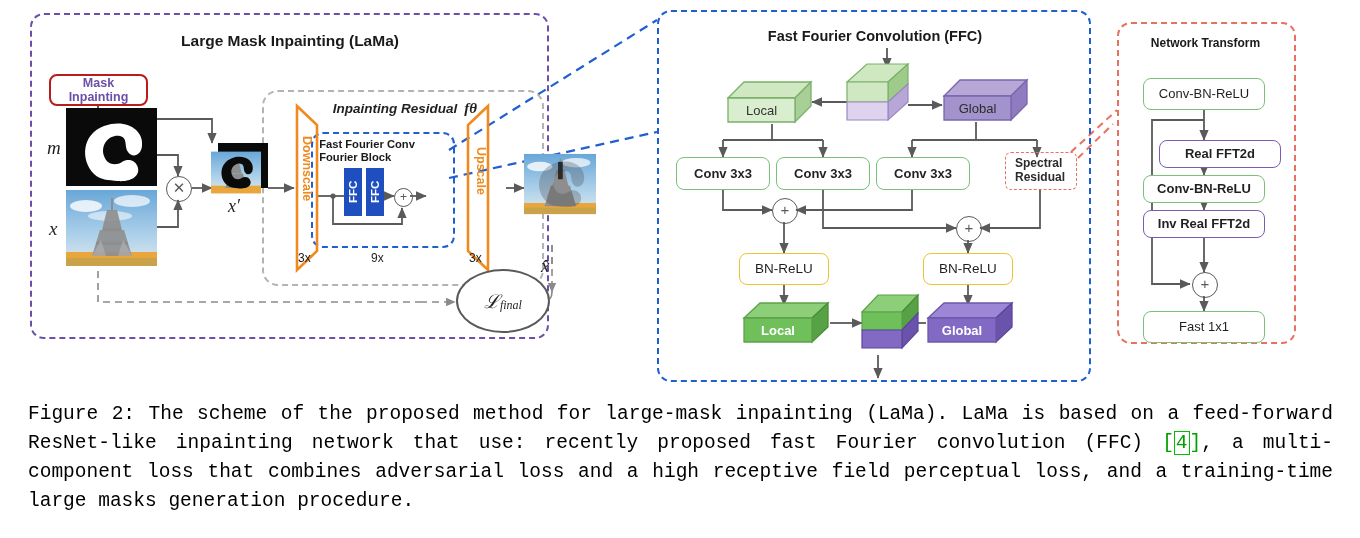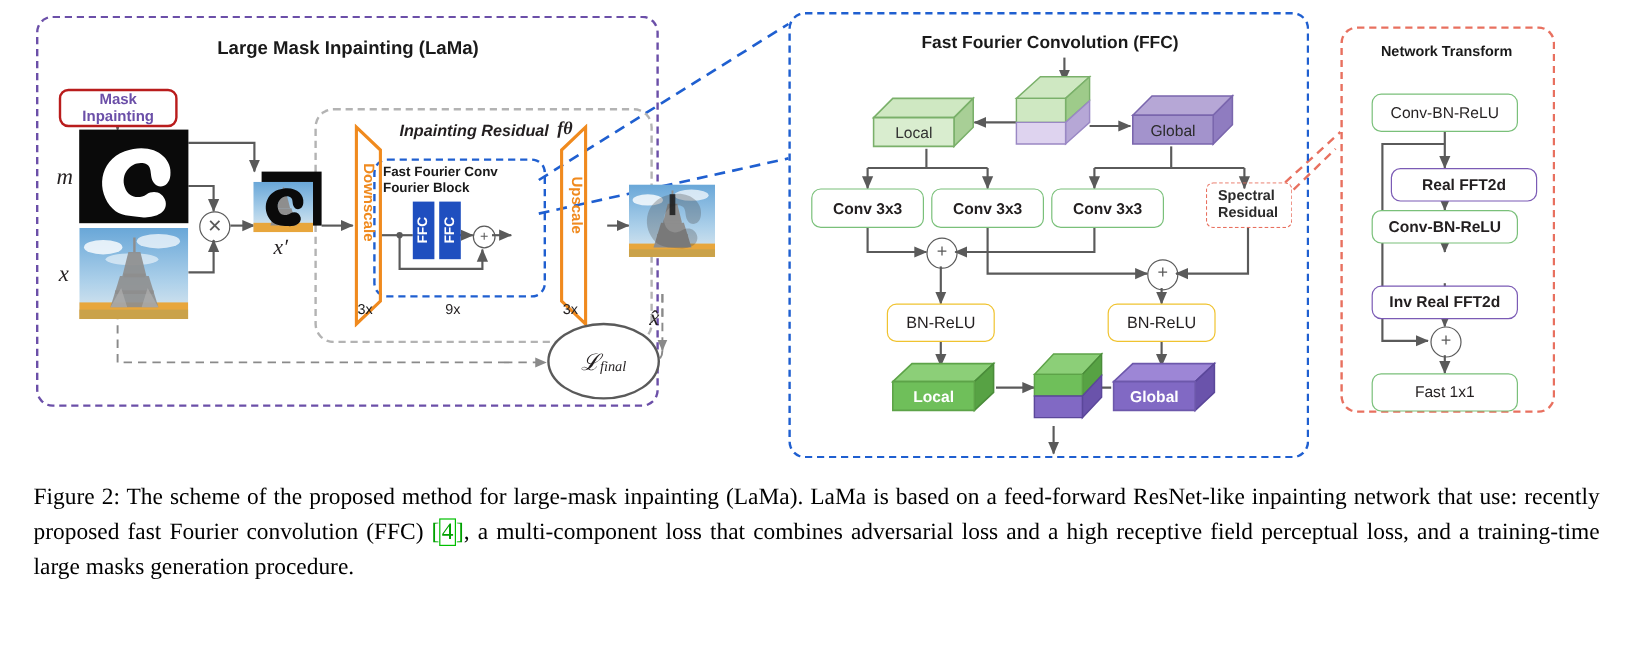--- a/index.html
+++ b/index.html
@@ -45,21 +45,21 @@
 
   
   #wires{position:absolute;left:0;top:0;width:1360px;height:538px;
          pointer-events:none;}
 
   
   .thumb{position:absolute;overflow:hidden;}
 
   
   #caption{position:absolute;left:28px;top:400px;width:1305px;
-    font-family:Liberation Serif, serif;font-size:19.5px;line-height:29px;
+    font-family:Liberation Mono, monospace;font-size:19.5px;line-height:29px;
     color:#000;text-align:justify;}
   #cite{color:#00a000;}
   #cite .num{border:1.4px solid #00c000;padding:0 1px;}
 
   .mathit{font-family:"Liberation Serif",serif;font-style:italic;}
 </style>
 </head>
 <body>
 
 <svg id="wires">
@@ -384,20 +384,20 @@
   <path d="M2,18 L18,3 L86,3 L70,18 Z" fill="#9d86d6" stroke="#6d58ab" stroke-width="1.3"></path>
   <path d="M70,18 L86,3 L86,27 L70,42 Z" fill="#6a53ab" stroke="#5b479a" stroke-width="1.3"></path>
   <path d="M2,18 L70,18 L70,42 L2,42 Z" fill="#8169c4" stroke="#6d58ab" stroke-width="1.3"></path>
 </svg>
 <div class="abs ctr" style="left:928px;top:318px;width:68px;height:24px;font-size:13px;
      font-weight:bold;color:#fff;">Global</div>
 
 <div class="box green" style="left:1143px;top:78px;width:122px;height:32px;font-size:13px;">Conv-BN-ReLU</div>
 <div class="box purple bold" style="left:1159px;top:140px;width:122px;height:28px;font-size:13px;">Real FFT2d</div>
 <div class="box green bold" style="left:1143px;top:175px;width:122px;height:28px;font-size:13px;">Conv-BN-ReLU</div>
-<div class="box purple bold" style="left:1143px;top:210px;width:122px;height:28px;font-size:13px;margin-top:28px;">Inv Real FFT2d</div>
+<div class="box purple bold" style="left:1143px;top:210px;width:122px;height:28px;font-size:13px;">Inv Real FFT2d</div>
 <div class="abs ctr" style="left:1192px;top:272px;width:24px;height:24px;
      border:1.8px solid #5a5a5a;border-radius:50%;font-size:15px;color:#5a5a5a;">
   <span style="position:relative;top:-1.5px;">+</span>
 </div>
 <div class="box green" style="left:1143px;top:311px;width:122px;height:32px;font-size:13px;">Fast 1x1</div>
 
 <div id="caption"><span>Figure 2:</span><span> The scheme of the proposed method for large-mask inpainting (LaMa). LaMa is based on a feed-forward ResNet-like inpainting network that use: recently proposed fast Fourier convolution (FFC) </span><span id="cite"><span>[</span><span class="num">4</span><span>]</span></span><span>, a multi-component loss that combines adversarial loss and a high receptive field perceptual loss, and a training-time large masks generation procedure.</span></div>
 
 </body></html>

